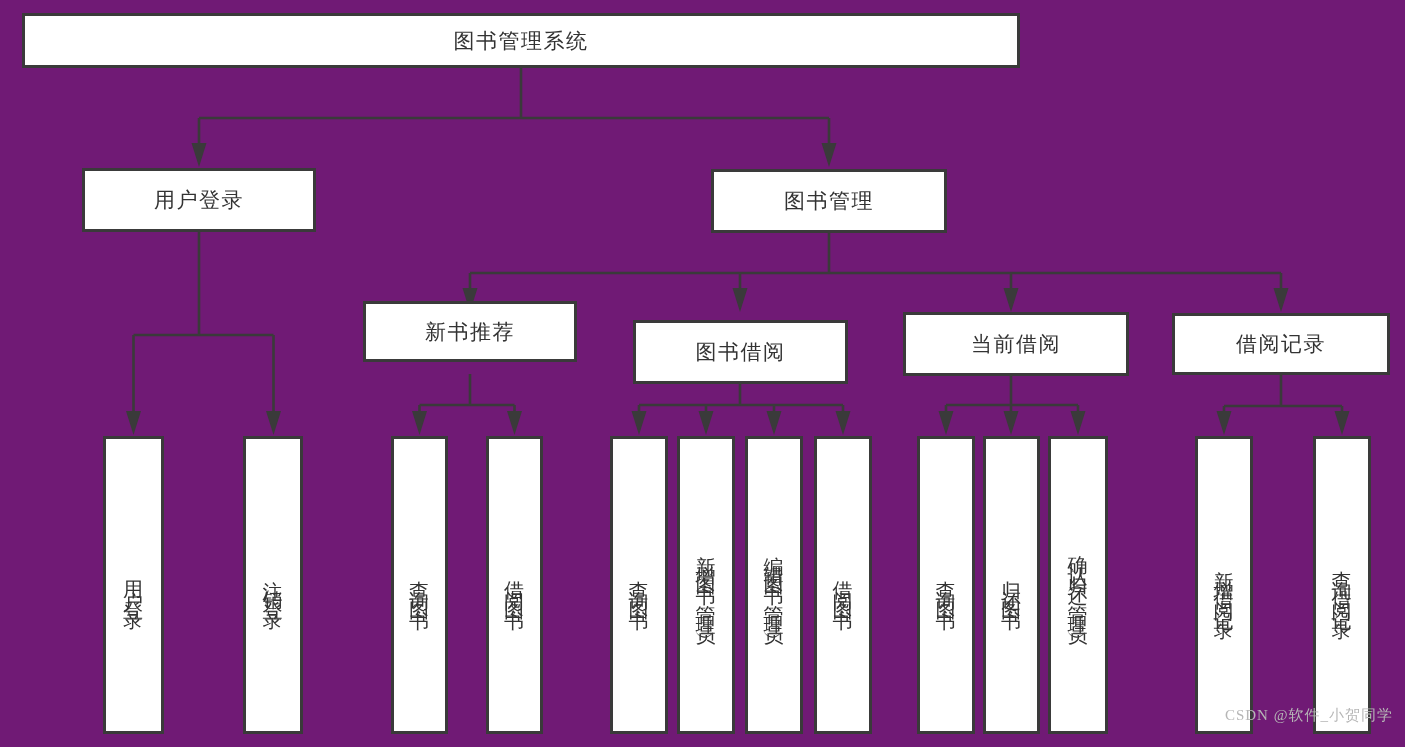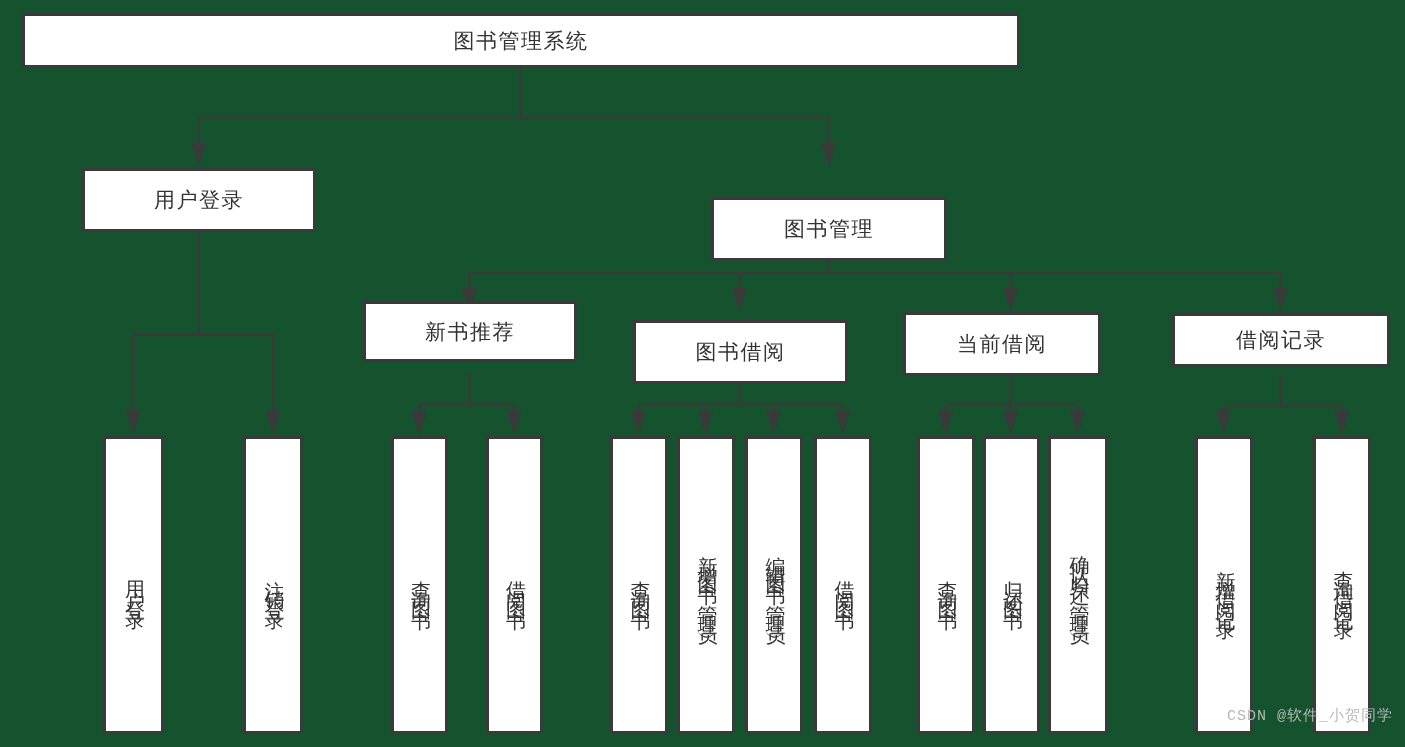--- a/index.html
+++ b/index.html
@@ -1,21 +1,21 @@
 <!DOCTYPE html>
 <html><head>
 <meta charset="utf-8">
 <style>
   html,body{margin:0;padding:0;background:#ffffff;}
   #stage{
     position:relative;
     width:1405px;height:747px;
-    background:#14532d;
+    background:#701a75;
     overflow:hidden;
-    font-family:Liberation Mono, monospace;
+    font-family:Liberation Serif, serif;
     color:#333333;
   }
   #wires{position:absolute;left:0;top:0;z-index:1;}
   .box{
     position:absolute;
     box-sizing:border-box;
     border:3px solid #3a3a3a;
     background:#ffffff;
     display:flex;
     align-items:center;
@@ -33,26 +33,26 @@
     text-orientation:mixed;
     font-size:20px;
     letter-spacing:10px;
     white-space:normal;
     line-height:1;
   }
   
   .n-root{left:22px;top:13px;width:998px;height:55px;}
   
   .n-login{left:82px;top:168px;width:234px;}
-  .n-bookmgmt{left:711px;top:169px;width:236px;margin-top:28px;}
+  .n-bookmgmt{left:711px;top:169px;width:236px;}
   
   .n-newbook{left:363px;top:301px;width:214px;height:61px;}
   .n-bookborrow{left:633px;top:320px;width:215px;}
-  .n-curborrow{left:903px;top:312px;width:198px;}
-  .n-records{left:1172px;top:313px;width:218px;height:54px;}
+  .n-curborrow{left:903px;top:312px;width:226px;}
+  .n-records{left:1172px;top:313px;width:218px;height:62px;}
   
   .l1{left:103px;width:61px;}
   .l2{left:243px;width:60px;}
   .l3{left:391px;width:57px;}
   .l4{left:486px;width:57px;}
   .l5{left:610px;width:58px;}
   .l6{left:677px;width:58px;}
   .l7{left:745px;width:58px;}
   .l8{left:814px;width:58px;}
   .l9{left:917px;width:58px;}

